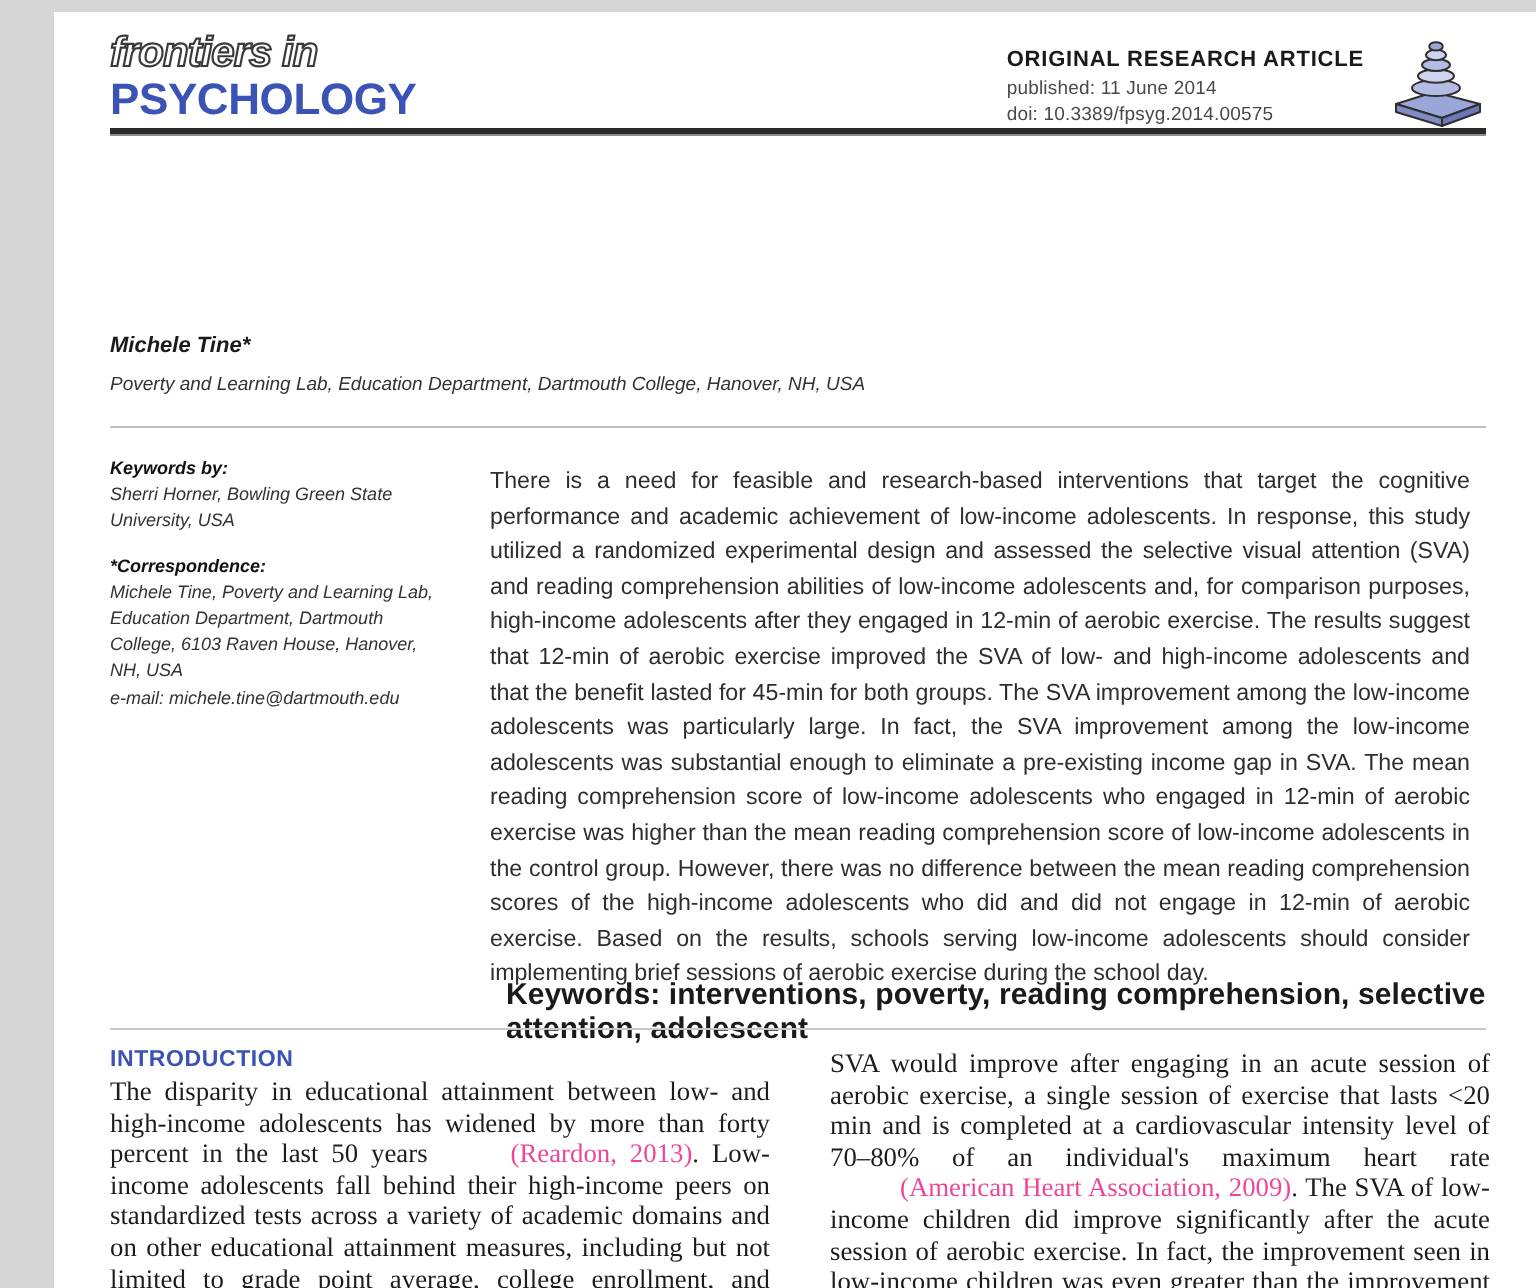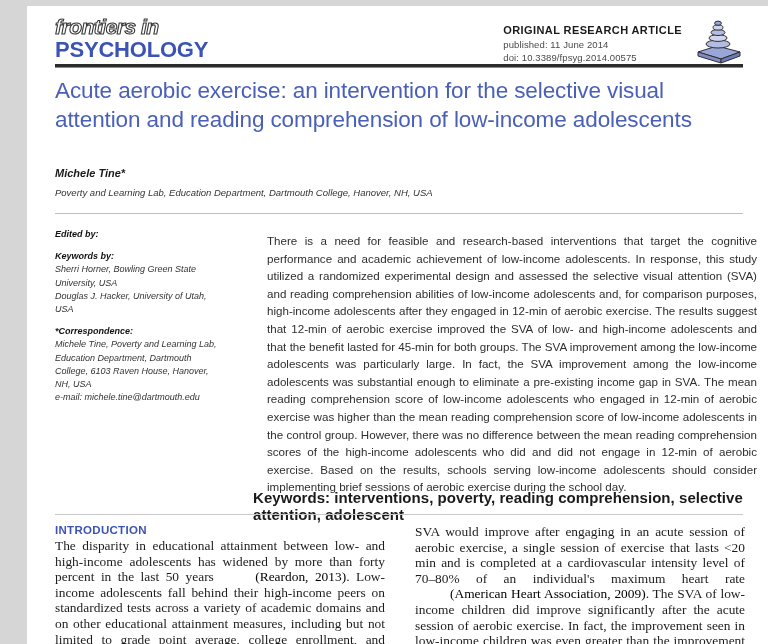--- a/index.html
+++ b/index.html
@@ -162,21 +162,21 @@
     margin-top: 9px;
   }
   .meta-head:first-child { margin-top: 0; }
   .meta-line {
     font-style: italic;
   }
 
   
   .abstract {
     position: absolute;
-    left: 240px;
+    left: 218px;
     top: 226px;
     width: 490px;
     font-size: 11.6px;
     line-height: 17.6px;
     color: #2e2e2e;
     text-align: justify;
   }
   .keywords {
     position: absolute;
     left: 226px;
@@ -222,21 +222,21 @@
     margin: 0 0 2px 0;
   }
   .body-text {
     font-family: "Liberation Serif", serif;
     font-size: 13.4px;
     line-height: 15.6px;
     color: #1c1c1c;
     text-align: justify;
     margin: 0;
   }
-  .cite { color: #000000; margin-left: 35px; }
+  .cite { color: #ec4899; margin-left: 35px; }
 </style>
 </head>
 <body>
 
 <div class="page">
   <div class="gutter-top"></div>
   <div class="gutter-left"></div>
 
   <div class="sheet">
 
@@ -261,31 +261,28 @@
           <ellipse cx="28" cy="20" rx="9" ry="3.4" fill="#cfd5ee"></ellipse>
           <ellipse cx="28" cy="14.5" rx="7" ry="3" fill="#b3bce3"></ellipse>
           <ellipse cx="28" cy="9.5" rx="5" ry="2.6" fill="#cfd5ee"></ellipse>
           <ellipse cx="28" cy="5.2" rx="3.4" ry="2.1" fill="#9aa6d8"></ellipse>
         </g>
       </svg>
 
       <div class="rule-thick"></div>
     </div>
 
-    <div class="title">Acute aerobic exercise: an intervention for the selective visual attention and reading comprehension of low-income adolescents</div>
     <div class="author">Michele Tine*</div>
     <div class="affil">Poverty and Learning Lab, Education Department, Dartmouth College, Hanover, NH, USA</div>
     <div class="rule-thin"></div>
 
     <div class="meta-col">
-      <div class="meta-head">Edited by:</div>
 
       <div class="meta-head">Keywords by:</div>
       <div class="meta-line">Sherri Horner, Bowling Green State University, USA</div>
-      <div class="meta-line">Douglas J. Hacker, University of Utah, USA</div>
 
       <div class="meta-head">*Correspondence:</div>
       <div class="meta-line">Michele Tine, Poverty and Learning Lab, Education Department, Dartmouth College, 6103 Raven House, Hanover, NH, USA</div>
       <div class="meta-line">e-mail: michele.tine@dartmouth.edu</div>
     </div>
 
     <div class="abstract">There is a need for feasible and research-based interventions that target the cognitive performance and academic achievement of low-income adolescents. In response, this study utilized a randomized experimental design and assessed the selective visual attention (SVA) and reading comprehension abilities of low-income adolescents and, for comparison purposes, high-income adolescents after they engaged in 12-min of aerobic exercise. The results suggest that 12-min of aerobic exercise improved the SVA of low- and high-income adolescents and that the benefit lasted for 45-min for both groups. The SVA improvement among the low-income adolescents was particularly large. In fact, the SVA improvement among the low-income adolescents was substantial enough to eliminate a pre-existing income gap in SVA. The mean reading comprehension score of low-income adolescents who engaged in 12-min of aerobic exercise was higher than the mean reading comprehension score of low-income adolescents in the control group. However, there was no difference between the mean reading comprehension scores of the high-income adolescents who did and did not engage in 12-min of aerobic exercise. Based on the results, schools serving low-income adolescents should consider implementing brief sessions of aerobic exercise during the school day.</div>
     <div class="keywords">Keywords: interventions, poverty, reading comprehension, selective attention, adolescent</div>
     <div class="rule-bottom"></div>
 

